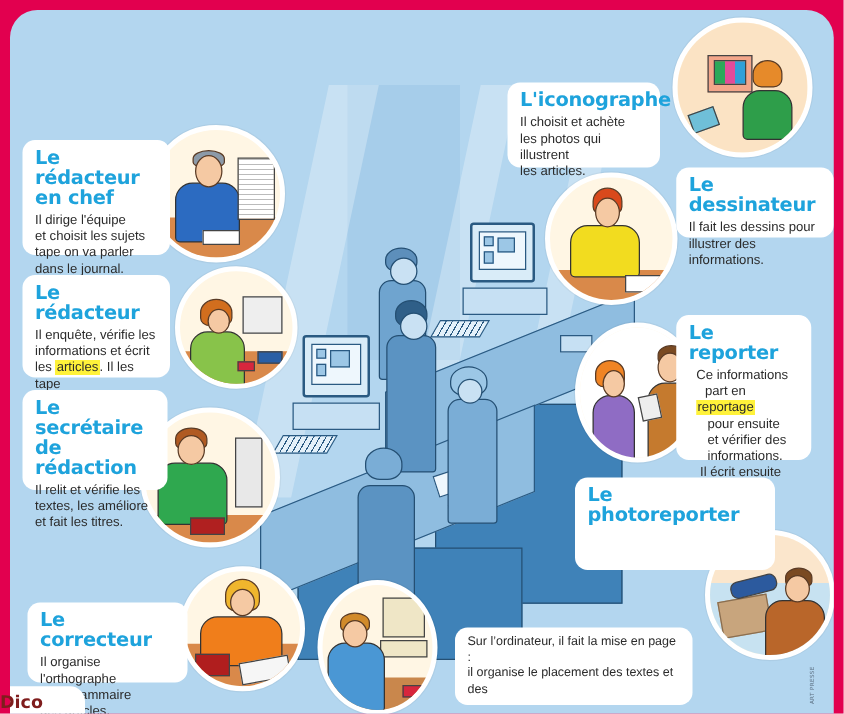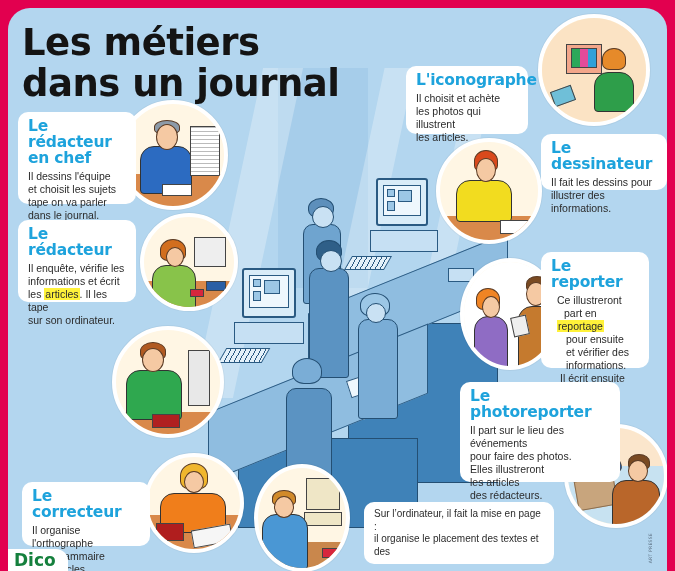--- a/index.html
+++ b/index.html
@@ -66,22 +66,22 @@
   .title {
     position: absolute; left: 14px; top: 14px;
     font-family: "DejaVu Sans", sans-serif; font-weight: bold;
     font-size: 37px; line-height: 41px; color: #141414; letter-spacing: -0.5px;
   }
   .dico-tab {
     position: absolute; left: 8px; bottom: 0; width: 60px; height: 22px;
     background: #ffffff; border-radius: 0 12px 0 0;
   }
   .dico {
-    position: absolute; left: 14px; bottom: 1px;
-    font-family: "DejaVu Sans", sans-serif; font-weight: bold; font-size: 17px; color: #15803d;
+    position: absolute; left: 0; bottom: 1px;
+    font-family: "DejaVu Sans", sans-serif; font-weight: bold; font-size: 14px; color: #7f1d1d;
   }
   .credit {
     position: absolute; right: 14px; bottom: 8px;
     font-family: "DejaVu Sans", sans-serif; font-size: 4.5px; color: #5a6e80;
     writing-mode: vertical-rl; transform: rotate(180deg); letter-spacing: 0.3px;
   }
 </style>
 </head>
 <body>
 
@@ -135,24 +135,20 @@
       <div class="body" style="left:10px;top:26px;width:40px;height:100px;background:#7aadd6"></div>
       <div class="hair" style="left:12px;top:0;width:30px;height:24px;background:#9cc7e6"></div>
       <div class="head" style="left:18px;top:10px;width:20px;height:20px"></div>
     </div>
     <div class="person" style="left:82px;top:290px;width:60px;height:170px">
       <div class="body" style="left:6px;top:30px;width:46px;height:130px;background:#5b93c2"></div>
       <div class="hair" style="left:12px;top:0;width:30px;height:26px;background:#7aadd6"></div>
     </div>
   </div>
 
-  <div class="title">
-    <div>Les métiers</div>
-    <div>dans un journal</div>
-  </div>
 
   <div class="vignette" style="left:110px;top:92px;width:110px;height:110px">
     <div class="desk" style="height:32px"></div>
     <div class="v-person" style="left:18px;top:12px;width:60px;height:80px">
       <div class="vb" style="left:0;top:30px;width:52px;height:48px;background:#2c6bc1"></div>
       <div class="vhair" style="left:14px;top:4px;width:26px;height:14px;background:#8c9aa8"></div>
       <div class="vh" style="left:16px;top:8px;width:22px;height:26px"></div>
     </div>
     <div class="v-obj" style="left:68px;top:22px;width:30px;height:50px;background:repeating-linear-gradient(0deg,#fff 0 3px,#bbb 3px 4px)"></div>
     <div class="v-obj" style="left:40px;top:80px;width:30px;height:12px;background:#fff"></div>
@@ -247,37 +243,45 @@
       <div class="vb" style="left:10px;top:30px;width:48px;height:52px;background:#b9662a"></div>
       <div class="vhair" style="left:26px;top:4px;width:22px;height:16px;background:#7a4a22"></div>
       <div class="vh" style="left:26px;top:10px;width:20px;height:22px"></div>
     </div>
     <div class="v-obj" style="left:16px;top:34px;width:38px;height:14px;background:#2c5a9e;border-radius:6px;transform:rotate(-14deg)"></div>
   </div>
 
   <div class="card" style="left:10px;top:104px;width:118px;height:92px">
     <h2><span>Le rédacteur</span><br><span>en chef</span></h2>
     <p>
-      <span>Il dessins l'équipe</span><br>
+      <span>Il dirige l'équipe</span><br>
       <span>et choisit les sujets</span><br>
       <span>tape on va parler</span><br>
       <span>dans le journal.</span>
     </p>
   </div>
 
   <div class="card" style="left:10px;top:212px;width:118px;height:82px">
     <h2>Le rédacteur</h2>
     <p>
       <span>Il enquête, vérifie les</span><br>
       <span>informations et écrit</span><br>
       <span>les </span><span class="hl">articles</span><span>. Il les tape</span><br>
       <span>sur son ordinateur.</span>
     </p>
   </div>
 
+  <div class="card" style="left:10px;top:304px;width:116px;height:80px">
+    <h2><span>Le secrétaire</span><br><span>de rédaction</span></h2>
+    <p>
+      <span>Il relit et vérifie les</span><br>
+      <span>textes, les améliore</span><br>
+      <span>et fait les titres.</span>
+    </p>
+  </div>
 
   <div class="card" style="left:14px;top:474px;width:128px;height:64px">
     <h2>Le correcteur</h2>
     <p>
       <span>Il organise l'orthographe</span><br>
       <span>et la grammaire</span><br>
       <span>des articles.</span>
     </p>
   </div>
 
@@ -294,39 +298,32 @@
     <h2>Le dessinateur</h2>
     <p>
       <span>Il fait les dessins pour</span><br>
       <span>illustrer des informations.</span>
     </p>
   </div>
 
   <div class="card" style="left:533px;top:244px;width:108px;height:116px">
     <h2>Le reporter</h2>
     <p style="padding-left:6px">
-      <span>Ce illustreront</span><br>
+      <span>Ce informations</span><br>
       <span style="padding-left:7px">part en </span><span class="hl">reportage</span><br>
       <span style="padding-left:9px">pour ensuite</span><br>
       <span style="padding-left:9px">et vérifier des</span><br>
       <span style="padding-left:9px">informations.</span><br>
       <span style="padding-left:3px">Il écrit ensuite</span><br>
       <span>ses articles.</span>
     </p>
   </div>
 
-  <div class="card" style="left:452px;top:374px;width:160px;height:100px;background:linear-gradient(90deg,#fff 0 62%,#fff 62%)">
+  <div class="card" style="left:452px;top:374px;width:160px;height:74px;background:linear-gradient(90deg,#fff 0 62%,#fff 62%)">
     <h2>Le photoreporter</h2>
-    <p>
-      <span>Il part sur le lieu des événements</span><br>
-      <span>pour faire des photos.</span><br>
-      <span>Elles illustreront</span><br>
-      <span>les articles</span><br>
-      <span>des rédacteurs.</span>
-    </p>
   </div>
 
   <div class="card" style="left:356px;top:494px;width:190px;height:62px">
     <p style="font-size:10px;line-height:12.5px">
       <span>Sur l’ordinateur, il fait la mise en page :</span><br>
       <span>il organise le placement des textes et des</span><br>
       
     </p>
   </div>
 

